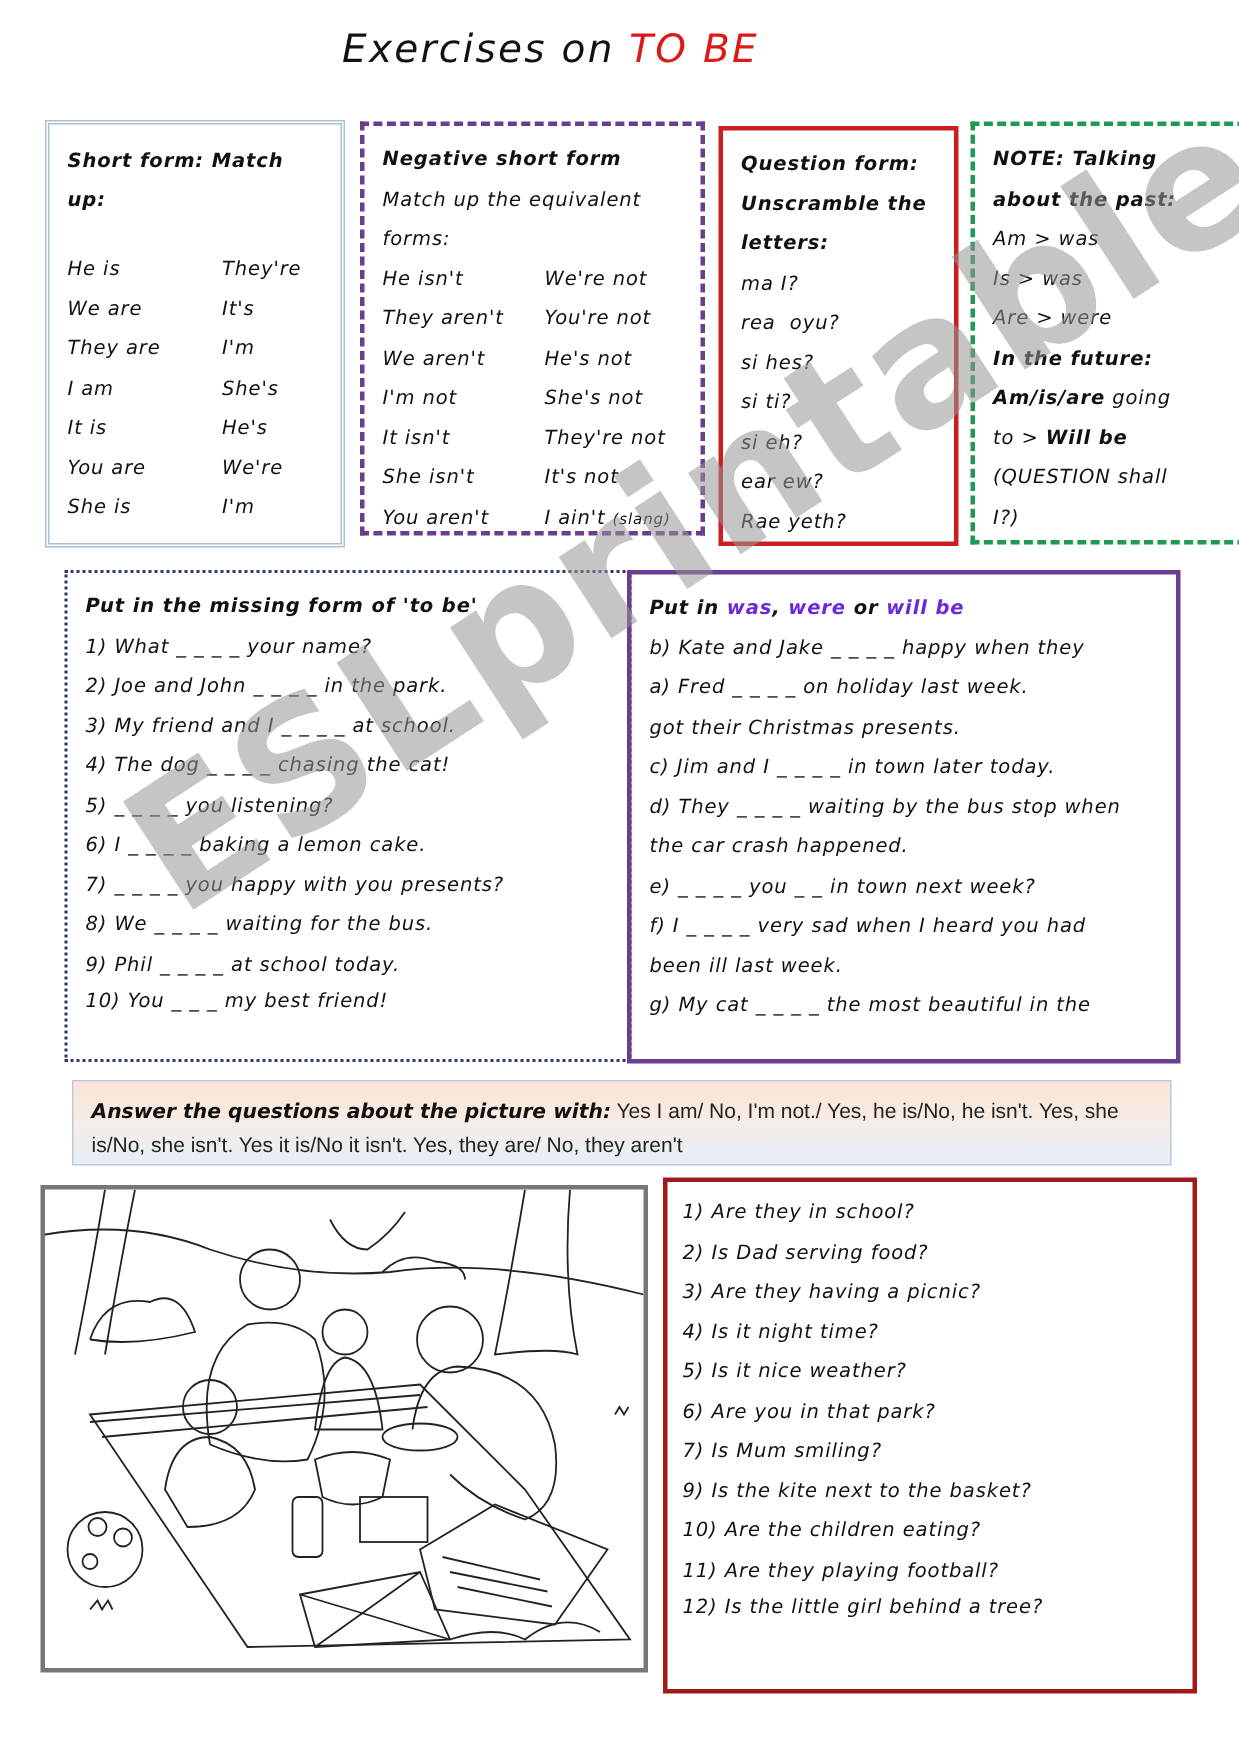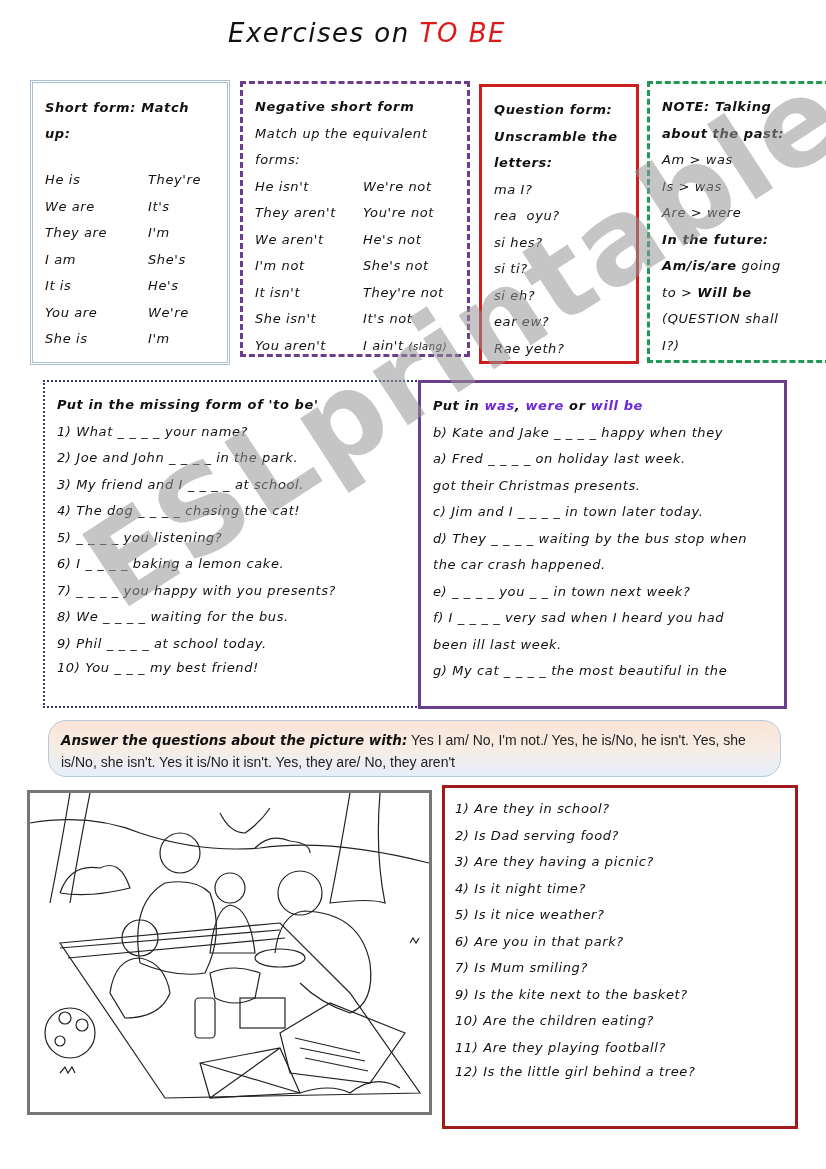--- a/index.html
+++ b/index.html
@@ -13,21 +13,21 @@
            letter-spacing: 1.5px; font-family: "DejaVu Sans", sans-serif; }
   .title .accent { color: #dd1a1a; font-weight: normal; }
 
   .box { position: absolute; box-sizing: border-box; }
   .box1 { left: 30px; top: 80px; width: 200px; height: 285px; border: 3px double #a9bfd3; padding: 12px 12px; }
   .box2 { left: 240px; top: 81px; width: 230px; height: 276px; border: 3px dashed #6a3d8f; padding: 10px 12px; }
   .box3 { left: 479px; top: 84px; width: 160px; height: 280px; border: 3px solid #cc1e1e; padding: 10px 12px; }
   .box4 { left: 647px; top: 81px; width: 184px; height: 282px; border: 3px dashed #1f9a55; padding: 10px 12px; }
   .box5 { left: 43px; top: 380px; width: 378px; height: 328px; border: 2px dotted #2b3a66; padding: 10px 12px; }
   .box6 { left: 418px; top: 380px; width: 369px; height: 329px; border: 3px solid #6a3d8f; padding: 10px 12px; }
-  .box7 { left: 48px; top: 720px; width: 733px; height: 57px; border: 1px solid #b8c8d8; border-radius: 18px;
+  .box7 { left: 48px; top: 720px; width: 733px; height: 57px; border: 1px solid #b8c8d8; border-radius: 0;
           background: linear-gradient(to bottom, #fbe3d6 0%, #f6ede6 50%, #e5eef8 100%); padding: 8px 12px; }
   .box8 { left: 27px; top: 790px; width: 405px; height: 325px; border: 3px solid #777; background: #fff; overflow: hidden; }
   .box9 { left: 442px; top: 785px; width: 356px; height: 344px; border: 3px solid #a01a1a; padding: 8px 10px; }
 
   .line { height: 26.5px; line-height: 26.5px; white-space: nowrap; }
   .line-sm { height: 21px; line-height: 21px; white-space: nowrap; }
   .pair { display: flex; }
   .pair .l { width: 103px; }
   .pair2 .l { width: 108px; }
   .slang { font-size: 10px; }

